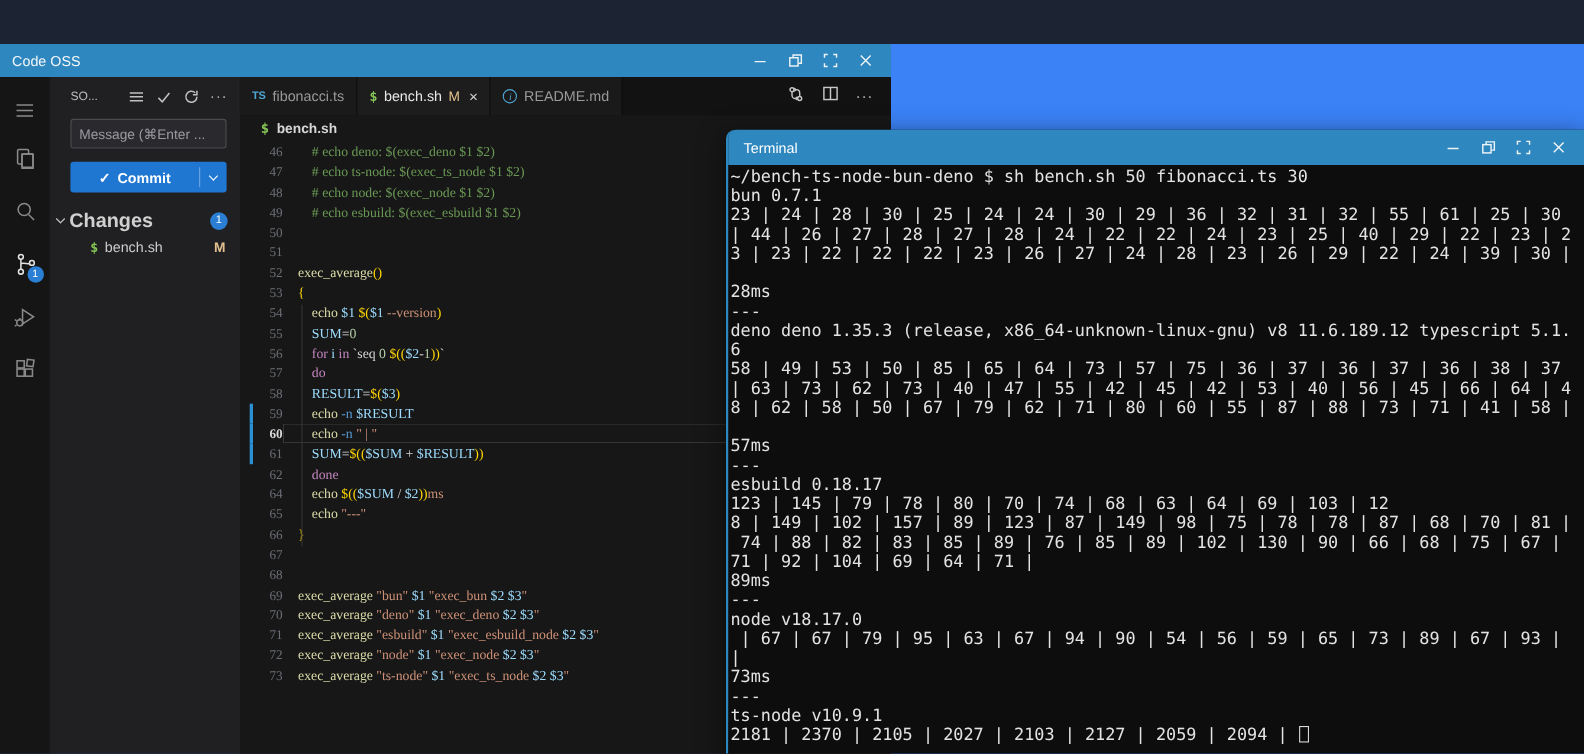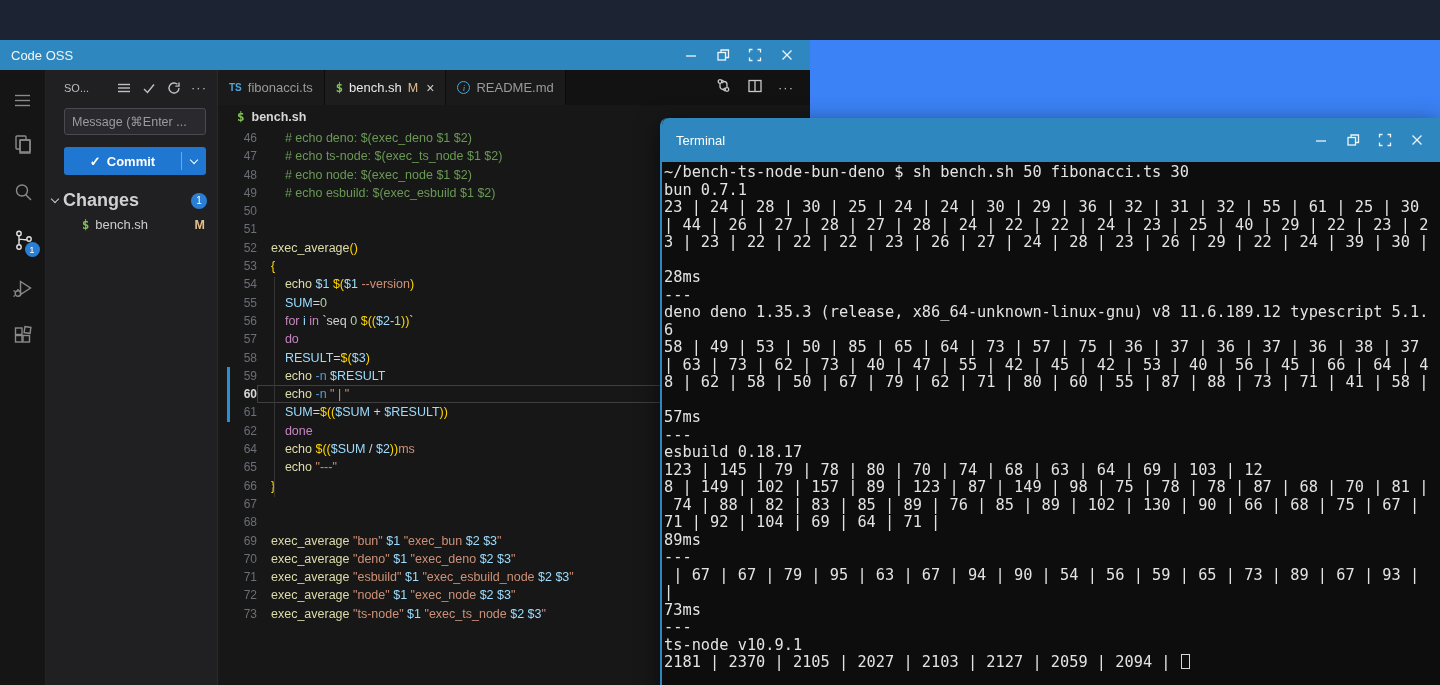--- a/index.html
+++ b/index.html
@@ -73,37 +73,37 @@
   .tab-actions { margin-left:auto; display:flex; align-items:center; gap:15px; padding-right:16px; color:#c8c8c8; }
   .tab-actions svg { stroke:#c8c8c8; stroke-width:1.3; fill:none; }
   #breadcrumb { height:23px; display:flex; align-items:center; gap:7px; padding-left:19px;
                 font-size:12.5px; color:#c5c5c5; background:#171717; }
   .bc-dollar { color:#85c556; font-family:"DejaVu Sans Mono",monospace; font-weight:bold; }
   .bc-file { font-weight:bold; color:#d6d6d6; }
 
   
   #code-area { position:relative; flex:1; overflow:hidden; background:#171717; padding-top:1px; }
   .code-line { display:flex; height:18.3px; line-height:18.3px;
-               font-family:Liberation Sans, sans-serif; font-size:12.5px; }
+               font-family:Liberation Serif, serif; font-size:12.5px; }
   .gutter-mark { width:3px; margin-left:9px; }
   .gutter-mark.mod { background:#2b8fd4; }
   .line-num { width:27px; text-align:right; color:#6b6f76; font-size:12px; flex-shrink:0; }
   .code-line.current .line-num { color:#d8d8d8; font-weight:bold; }
   .line-body { flex:1; padding-left:14px; white-space:pre; }
   .code-line.current .line-body { box-shadow:inset 0 0 0 1px #3f3f3f; }
   #indent-guide { position:absolute; left:56px; top:149px; width:1px; height:220px; background:#343434; }
   .tk-com{color:#6A9955} .tk-kw{color:#C586C0} .tk-fn{color:#DCDCAA} .tk-str{color:#CE9178}
   .tk-var{color:#9CDCFE} .tk-num{color:#B5CEA8} .tk-gold{color:#FFD602} .tk-flag{color:#569CD6}
   .tk-txt{color:#D4D4D4}
 
   
   #terminal { position:absolute; left:660px; top:78px; width:780px; height:594px; background:#0d0d0d;
               border-left:2px solid #2e87be; border-bottom:2px solid #15506e;
               border-radius:8px 0 0 0; box-shadow:0 6px 24px rgba(0,0,0,.55); }
-  #term-titlebar { height:44px; background:#2e87be; border-radius:7px 0 0 0; display:flex;
+  #term-titlebar { height:32px; background:#2e87be; border-radius:7px 0 0 0; display:flex;
                    align-items:center; color:#fff; }
   .term-title { font-size:13px; padding-left:14px; }
   #term-body { padding:2px 0 0 2px; font-family:"DejaVu Sans Mono",monospace; font-size:15.3px;
                color:#e3e3e3; overflow:hidden; height:560px; }
   .t-line { height:17.5px; line-height:17.5px; white-space:pre; }
   .cursor { display:inline-block; width:9px; height:15px; border:1.5px solid #d8d8d8;
             vertical-align:-2px; margin-left:1px; }
 </style>
 </head>
 <body>
@@ -462,20 +462,21 @@
         <div class="t-line"></div>
         <div class="t-line">57ms</div>
         <div class="t-line">---</div>
         <div class="t-line">esbuild 0.18.17</div>
         <div class="t-line">123 | 145 | 79 | 78 | 80 | 70 | 74 | 68 | 63 | 64 | 69 | 103 | 12</div>
         <div class="t-line">8 | 149 | 102 | 157 | 89 | 123 | 87 | 149 | 98 | 75 | 78 | 78 | 87 | 68 | 70 | 81 |</div>
         <div class="t-line"> 74 | 88 | 82 | 83 | 85 | 89 | 76 | 85 | 89 | 102 | 130 | 90 | 66 | 68 | 75 | 67 |</div>
         <div class="t-line">71 | 92 | 104 | 69 | 64 | 71 |</div>
         <div class="t-line">89ms</div>
         <div class="t-line">---</div>
+        <div class="t-line">node v18.17.0</div>
         <div class="t-line"> | 67 | 67 | 79 | 95 | 63 | 67 | 94 | 90 | 54 | 56 | 59 | 65 | 73 | 89 | 67 | 93 |</div>
         <div class="t-line">|</div>
         <div class="t-line">73ms</div>
         <div class="t-line">---</div>
         <div class="t-line">ts-node v10.9.1</div>
         <div class="t-line">2181 | 2370 | 2105 | 2027 | 2103 | 2127 | 2059 | 2094 | <span class="cursor"></span></div>
       </div>
   </div>
 
 </div>

